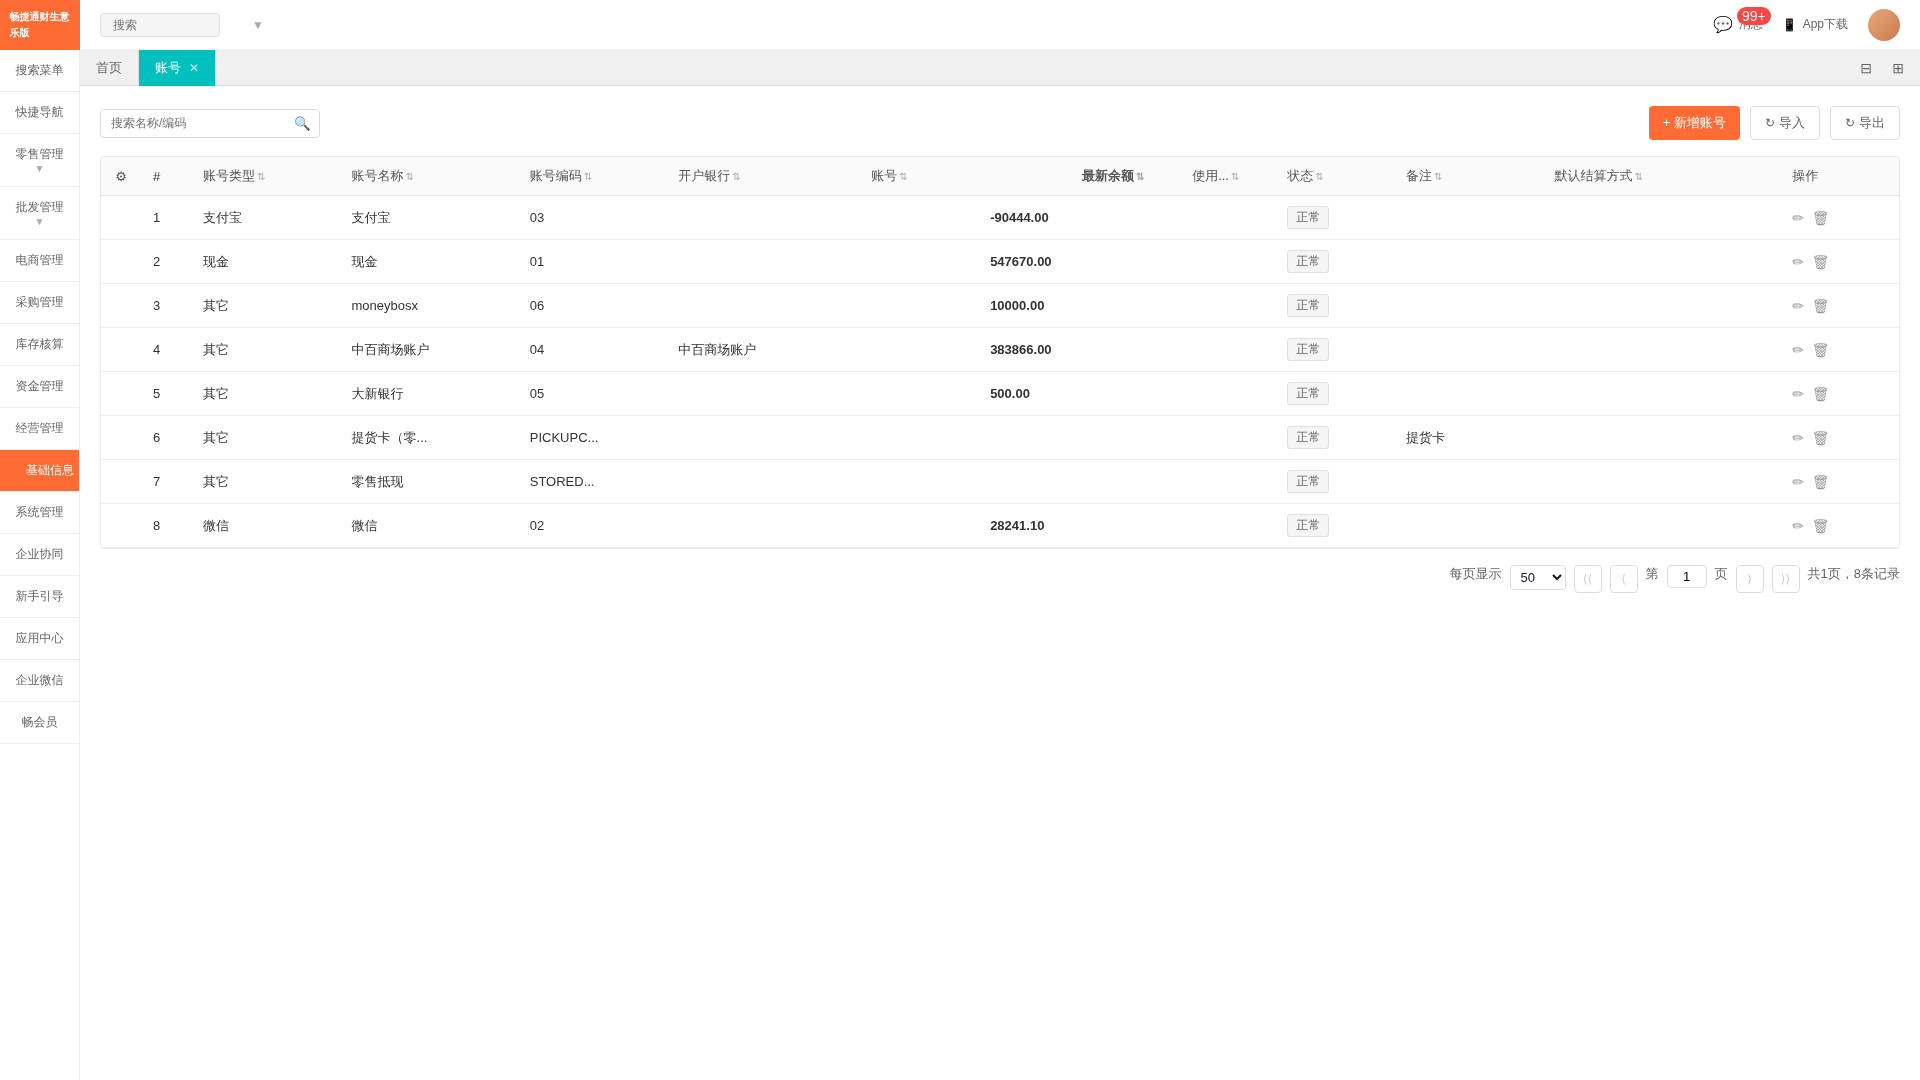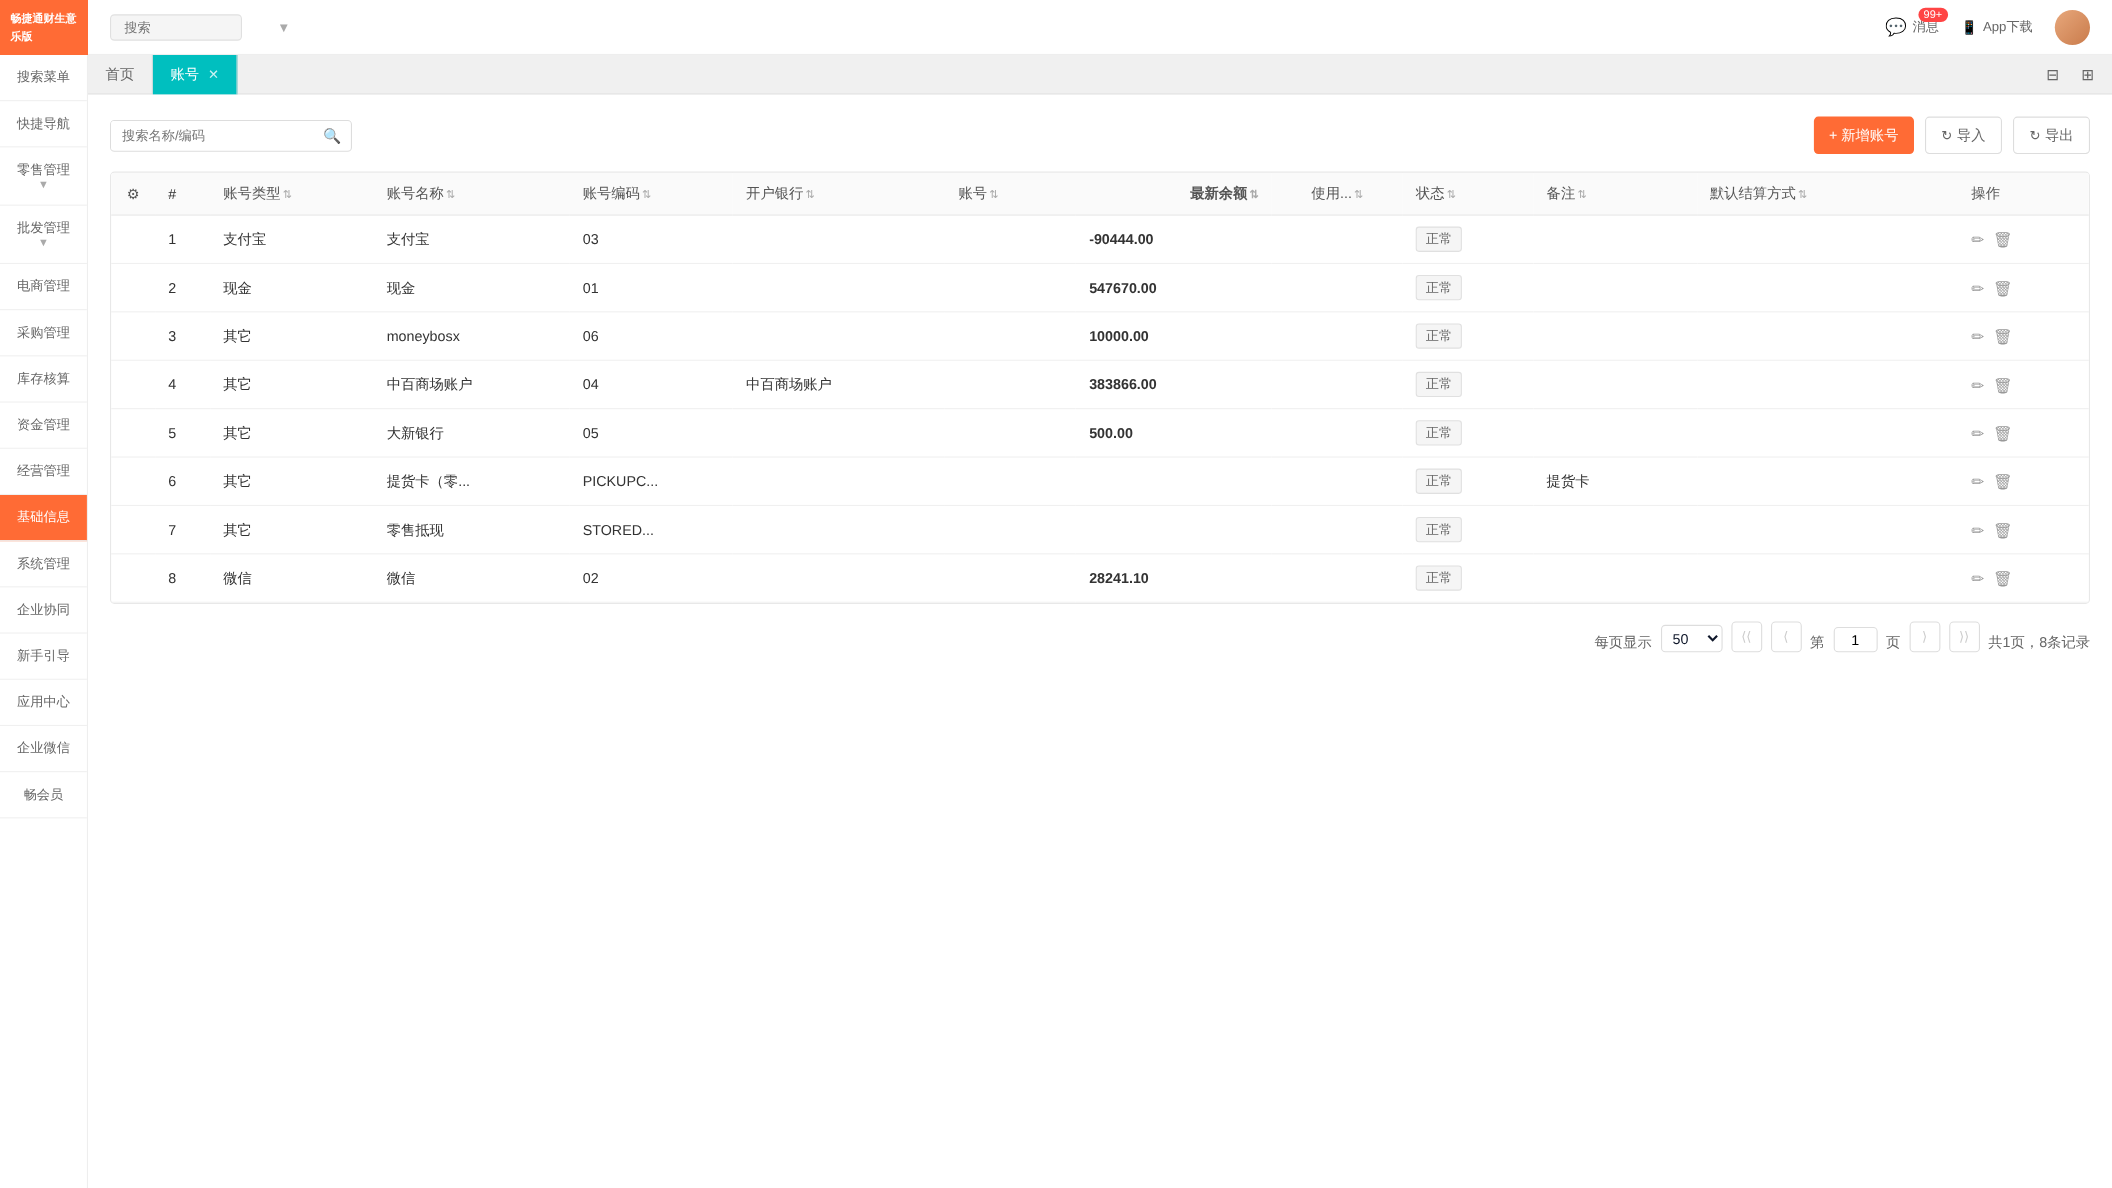--- a/index.html
+++ b/index.html
@@ -28,21 +28,21 @@
     }
     .sidebar-item {
       width: 100%;
       padding: 12px 5px;
       text-align: center;
       cursor: pointer;
       color: #666;
       font-size: 12px;
       border-bottom: 1px solid #f0f0f0;
     }
-    .sidebar-item.active { background: #ff6b35; color: white; }
+    .sidebar-item.active { background: #ff6b35; color: white; text-align: right; }
 
     
     .main {
       flex: 1;
       display: flex;
       flex-direction: column;
       overflow: hidden;
     }
 
     
@@ -81,21 +81,21 @@
       color: #666;
       font-size: 12px;
       position: relative;
       cursor: pointer;
     }
     .badge {
       background: #ff4444;
       color: white;
       border-radius: 10px;
       padding: 1px 5px;
-      font-size: 10px;
+      font-size: 14px;
       position: absolute;
       top: -8px;
       right: -8px;
     }
     .topbar-app {
       display: flex;
       align-items: center;
       gap: 5px;
       color: #666;
       font-size: 12px;
@@ -278,21 +278,21 @@
       font-size: 14px;
     }
     .settings-icon-cell {
       width: 40px;
       text-align: center;
     }
 
     
     .pagination {
       display: flex;
-      align-items: flex-end;
+      align-items: flex-start;
       justify-content: flex-end;
       padding: 16px 0 0;
       gap: 8px;
       font-size: 13px;
       color: #666;
     }
     .page-size-select {
       border: 1px solid #ddd;
       border-radius: 4px;
       padding: 3px 6px;

